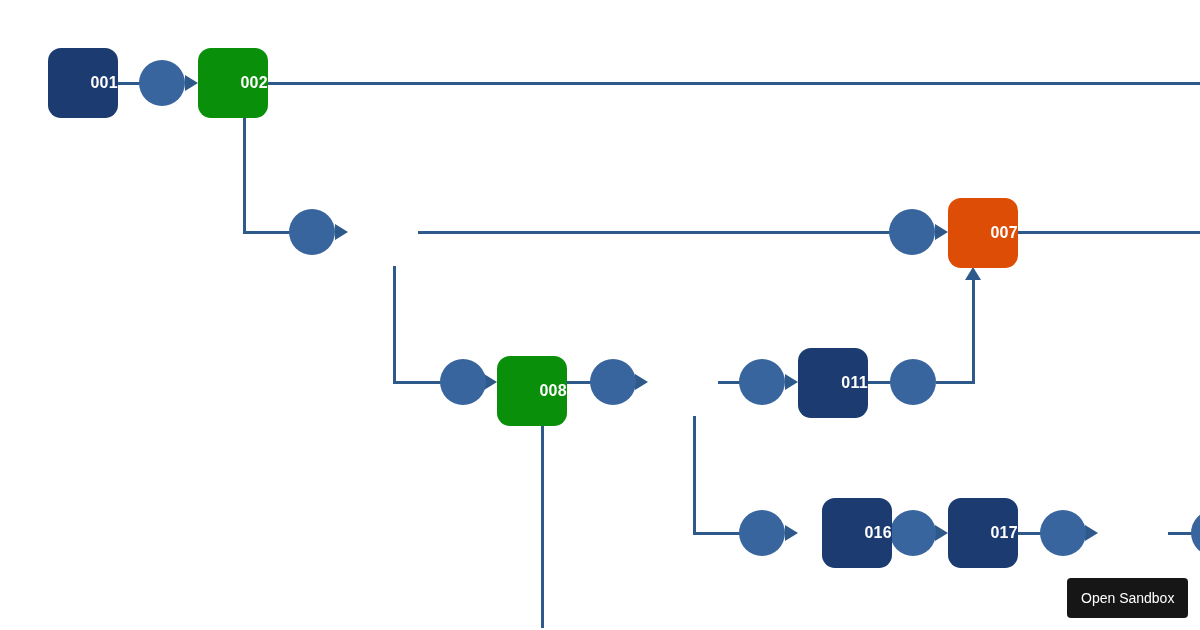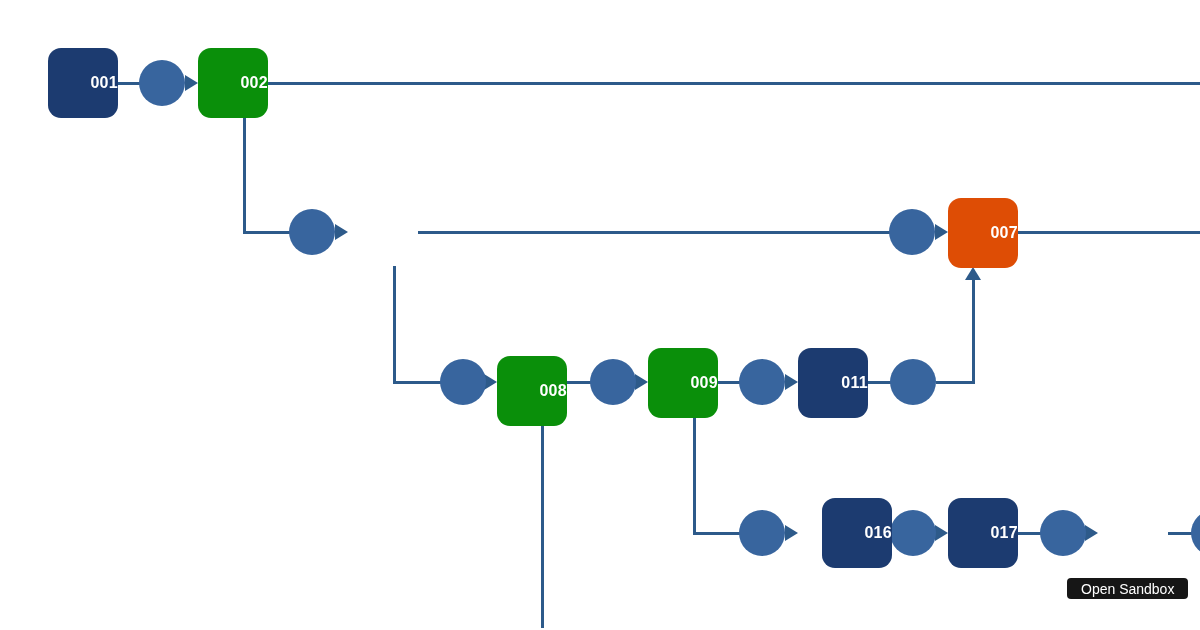--- a/index.html
+++ b/index.html
@@ -59,21 +59,21 @@
     font-weight: 700;
     font-size: 16px;
     letter-spacing: 0.3px;
     font-family: "Liberation Sans", sans-serif;
   }
 
   
   .open-sandbox {
     position: absolute;
     left: 1067px; top: 578px;
-    height: 21px;
+    height: 40px;
     padding: 0 14px;
     border: none;
     border-radius: 4px;
     color: #ffffff;
     font-size: 14px;
     font-family: "Liberation Sans", sans-serif;
     cursor: pointer;
   }
 </style>
 </head>
@@ -136,23 +136,20 @@
   </div>
   <div class="node" style="left: 198px; top: 48px; background-color: rgb(10, 143, 10);">
     <span class="node-label">002</span>
   </div>
   <div class="node" style="left: 948px; top: 198px; background-color: rgb(222, 77, 5);">
     <span class="node-label">007</span>
   </div>
   <div class="node" style="left: 497px; top: 348px; background-color: rgb(10, 143, 10); margin-top: 8px;">
     <span class="node-label">008</span>
   </div>
-  <div class="node" style="left: 648px; top: 348px; background-color: rgb(10, 143, 10);">
-    <span class="node-label">009</span>
-  </div>
   <div class="node" style="left: 798px; top: 348px; background-color: rgb(28, 59, 112);">
     <span class="node-label">011</span>
   </div>
   <div class="node" style="left: 798px; top: 498px; background-color: rgb(28, 59, 112); margin-left: 24px;">
     <span class="node-label">016</span>
   </div>
   <div class="node" style="left: 948px; top: 498px; background-color: rgb(28, 59, 112);">
     <span class="node-label">017</span>
   </div>
 

